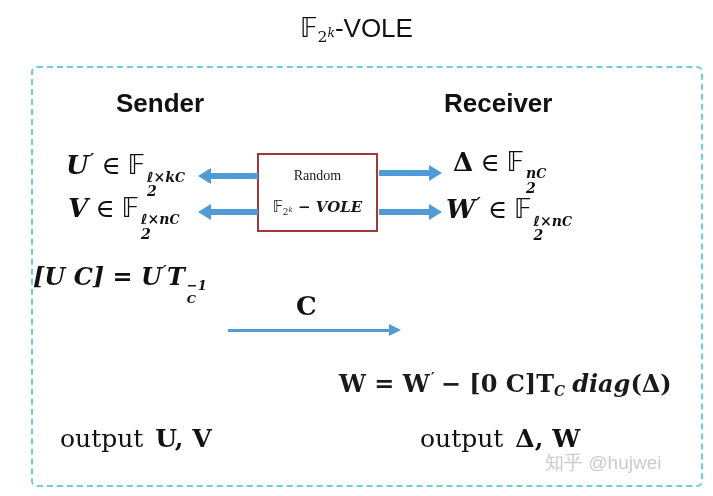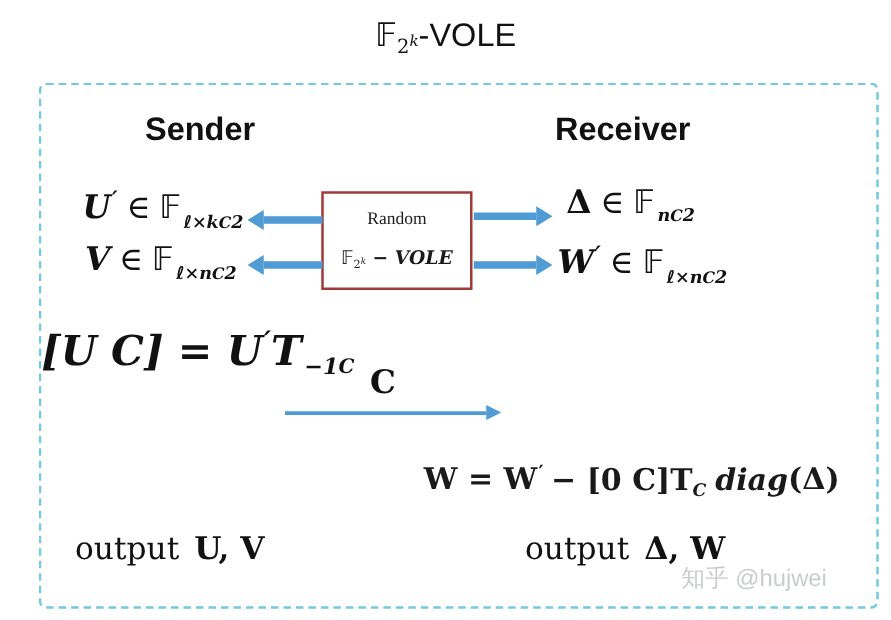--- a/index.html
+++ b/index.html
@@ -25,21 +25,21 @@
   .math {
     font-family:"DejaVu Serif","DejaVu Sans",serif;
     font-weight:bold; font-style:italic; font-size:26px; color:#111;
     white-space:nowrap;
   }
   .rel { font-style:normal; font-weight:normal; margin:0 7px; }
   .bb  { font-style:normal; font-weight:normal; font-family:"DejaVu Sans",sans-serif; }
   .prime { font-size:0.65em; vertical-align:0.55em; margin-left:1px; }
   
   .stk {
-    display:inline-flex; flex-direction:row; align-items:flex-start;
+    display:inline-flex; flex-direction:column; align-items:flex-start;
     font-size:0.54em; line-height:1.05; vertical-align:-0.52em; margin-left:2px;
   }
   .s-sup, .s-sub { display:block; }
   .scrC { font-style:italic; font-size:0.9em; }
   .subC { font-size:0.58em; font-style:italic; vertical-align:-0.35em; }
   .sub2 { font-size:0.6em; font-style:normal; font-weight:normal; vertical-align:-0.32em; }
   .sub2 .k { font-size:0.78em; vertical-align:0.45em; font-style:italic; }
   
   .row { position:absolute; }
   .row.u  { left:66px;  top:149px; }
@@ -64,21 +64,21 @@
   .arrow .head-left  { width:0; height:0; border-top:8px solid transparent; border-bottom:8px solid transparent; border-right:13px solid #4f9bd5; }
   .arrow .head-right { width:0; height:0; border-top:8px solid transparent; border-bottom:8px solid transparent; border-left:13px solid #4f9bd5; }
   .arrow.thin .shaft { height:3px; }
   .arrow.thin .head-right { border-top-width:6px; border-bottom-width:6px; border-left-width:12px; }
   .a-u { left:198px; top:168px; width:60px; }
   .a-v { left:198px; top:204px; width:60px; }
   .a-d { left:379px; top:165px; width:63px; }
   .a-w { left:379px; top:204px; width:63px; }
   .a-c { left:228px; top:324px; width:173px; }
   
-  .eq-sender { position:absolute; left:33px; top:261px; font-size:33px; }
+  .eq-sender { position:absolute; left:33px; top:261px; font-size:24px; }
   .c-label   { position:absolute; left:296px; top:291px; font-size:26px;
                font-family:"DejaVu Serif",serif; font-weight:bold; color:#111; }
   .eq-receiver {
     position:absolute; left:339px; top:368px; font-size:24px;
     font-family:"DejaVu Serif","DejaVu Sans",serif; font-weight:bold; font-style:normal;
   }
   .eq-receiver .fn { font-style:italic; margin-left:7px; }
   .eq-receiver .mid { margin-left:6px;text-align:center; }
   
   .output { position:absolute; font-family:"DejaVu Serif",serif; font-size:25px; color:#111; }

